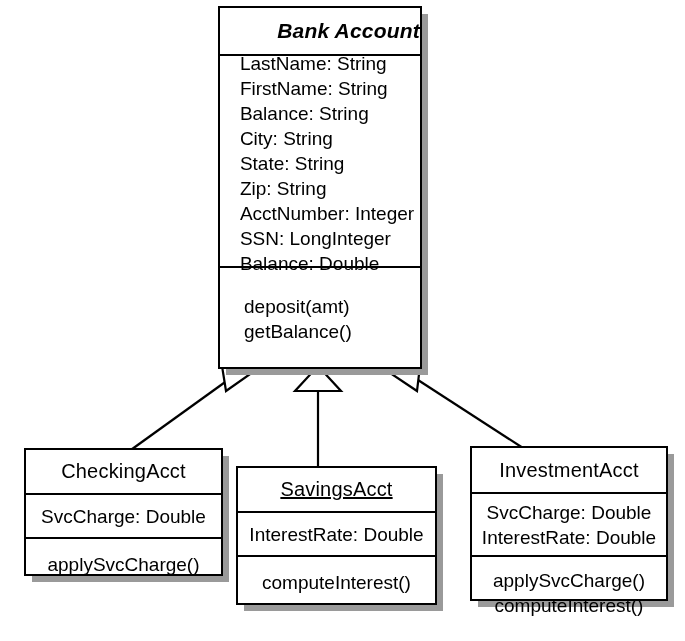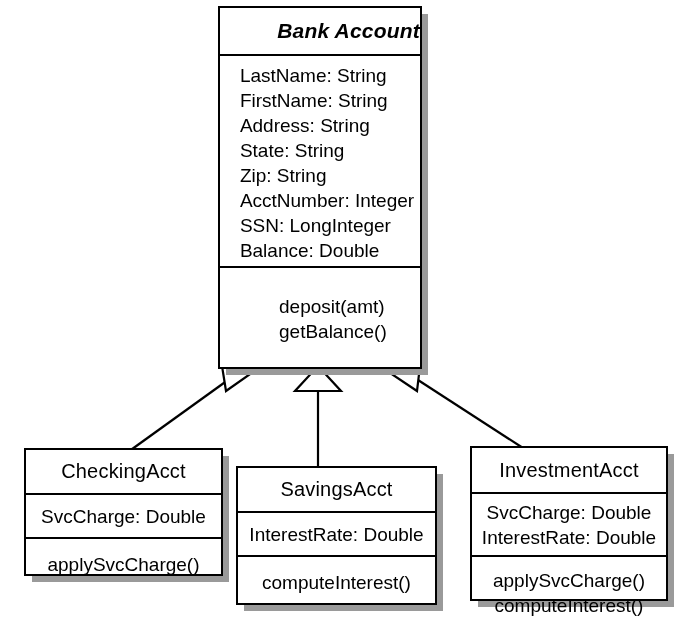--- a/index.html
+++ b/index.html
@@ -56,21 +56,20 @@
     font-size: 19px;
     line-height: 25px;
     color: #000000;
     white-space: nowrap;
   }
   .attrs-left {
     padding-left: 14px;
   }
   .methods-left {
     padding-left: 24px;
-    margin-left: 35px;
   }
   .center-members {
     text-align: center;
   }
   .center-members li {
     text-align: center;
   }
   .connector-layer {
     position: absolute;
     left: 0;
@@ -100,21 +99,21 @@
   #class-checking-acct .comp-title { height: 43px; }
   #class-checking-acct .comp-attrs { height: 44px; }
   #class-checking-acct .comp-methods { height: 52px; }
   
   #class-savings-acct {
     left: 236px;
     top: 466px;
     width: 201px;
     height: 139px;
   }
-  #class-savings-acct .comp-title { height: 43px; }
+  #class-savings-acct .comp-title { height: 43px; text-decoration: underline; }
   #class-savings-acct .comp-attrs { height: 44px; }
   #class-savings-acct .comp-methods { height: 52px; }
   
   #class-investment-acct {
     left: 470px;
     top: 446px;
     width: 198px;
     height: 155px;
   }
   #class-investment-acct .comp-title { height: 44px; }
@@ -145,21 +144,22 @@
   </svg>
 
   <div class="uml-class" id="class-bank-account">
     <div class="uml-compartment comp-title">
       <div class="class-title">Bank Account</div>
     </div>
     <div class="uml-compartment comp-attrs">
       <ul class="member-list attrs-left">
         <li>LastName: String</li>
         <li>FirstName: String</li>
-        <li>Address: String</li>
+        <li>Balance: String</li>
+        <li>City: String</li>
         <li>State: String</li>
         <li>Zip: String</li>
         <li>AcctNumber: Integer</li>
         <li>SSN: LongInteger</li>
         <li>Balance: Double</li>
       </ul>
     </div>
     <div class="uml-compartment comp-methods">
       <ul class="member-list methods-left">
         <li>deposit(amt)</li>

